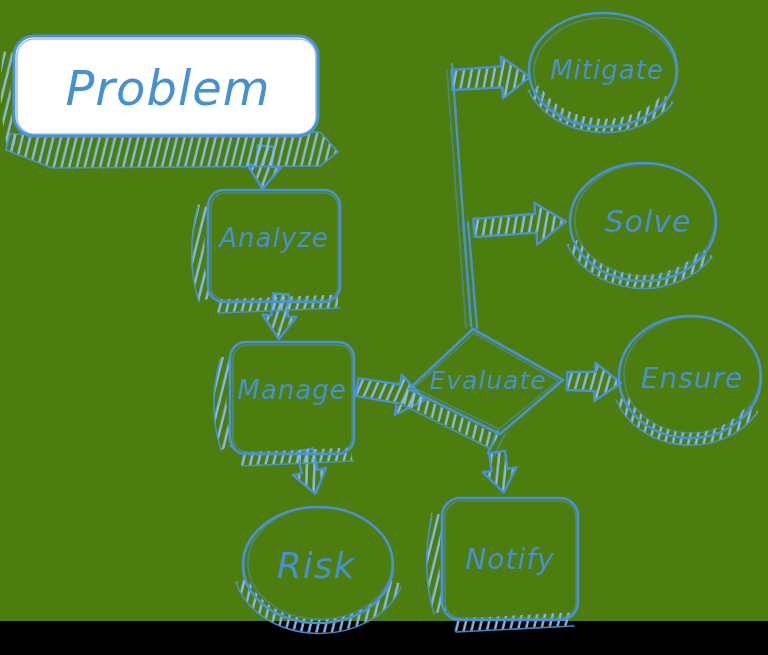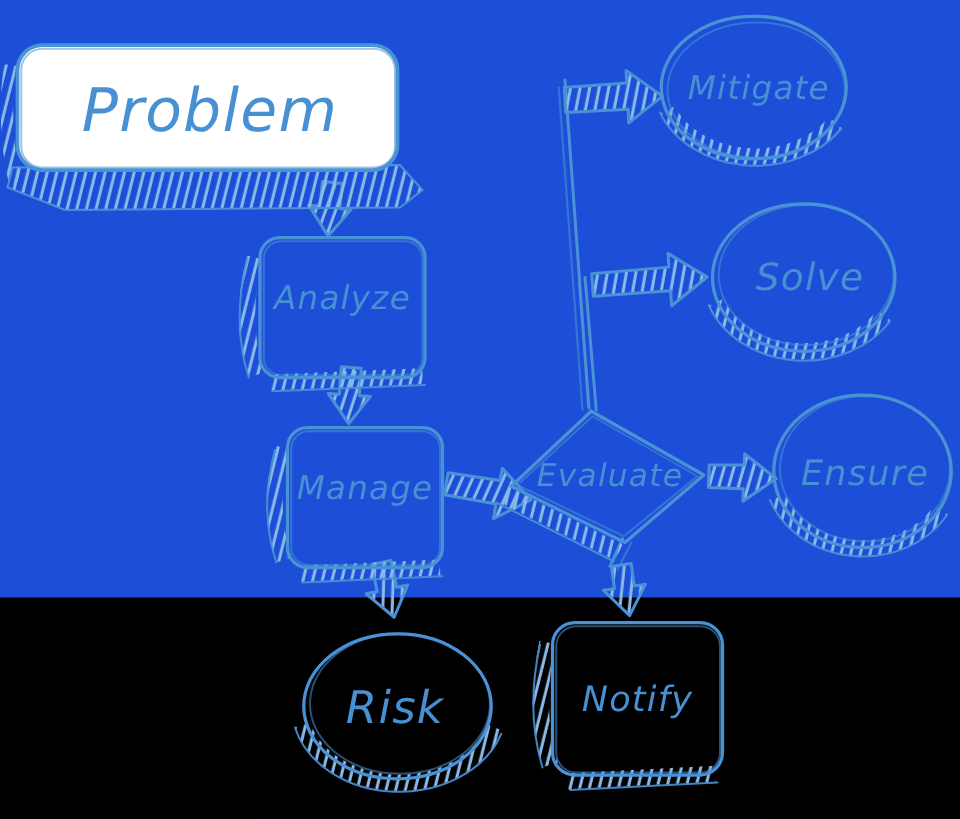--- a/index.html
+++ b/index.html
@@ -1,16 +1,16 @@
 <!DOCTYPE html>
 <html><head>
 <meta charset="utf-8">
 <style>
   html,body{margin:0;padding:0;background:#000;width:768px;height:655px;overflow:hidden;}
-  .stage{position:relative;width:768px;height:478px;background:#1d4ed8;}
+  .stage{position:relative;width:768px;height:621px;background:#4d7c0f;}
   svg{display:block;}
   .lbl{
     font-family:"DejaVu Sans", sans-serif;
     font-style:italic;
     fill:#4791d3;
     letter-spacing:1px;
   }
   .ink{stroke:#4a92d6;fill:none;stroke-linecap:round;stroke-linejoin:round;}
   .ink2{stroke:#4a92d6;fill:none;opacity:.55;stroke-linecap:round;stroke-linejoin:round;}
   .shadow{stroke:url(#hatch);fill:none;stroke-linecap:butt;}

